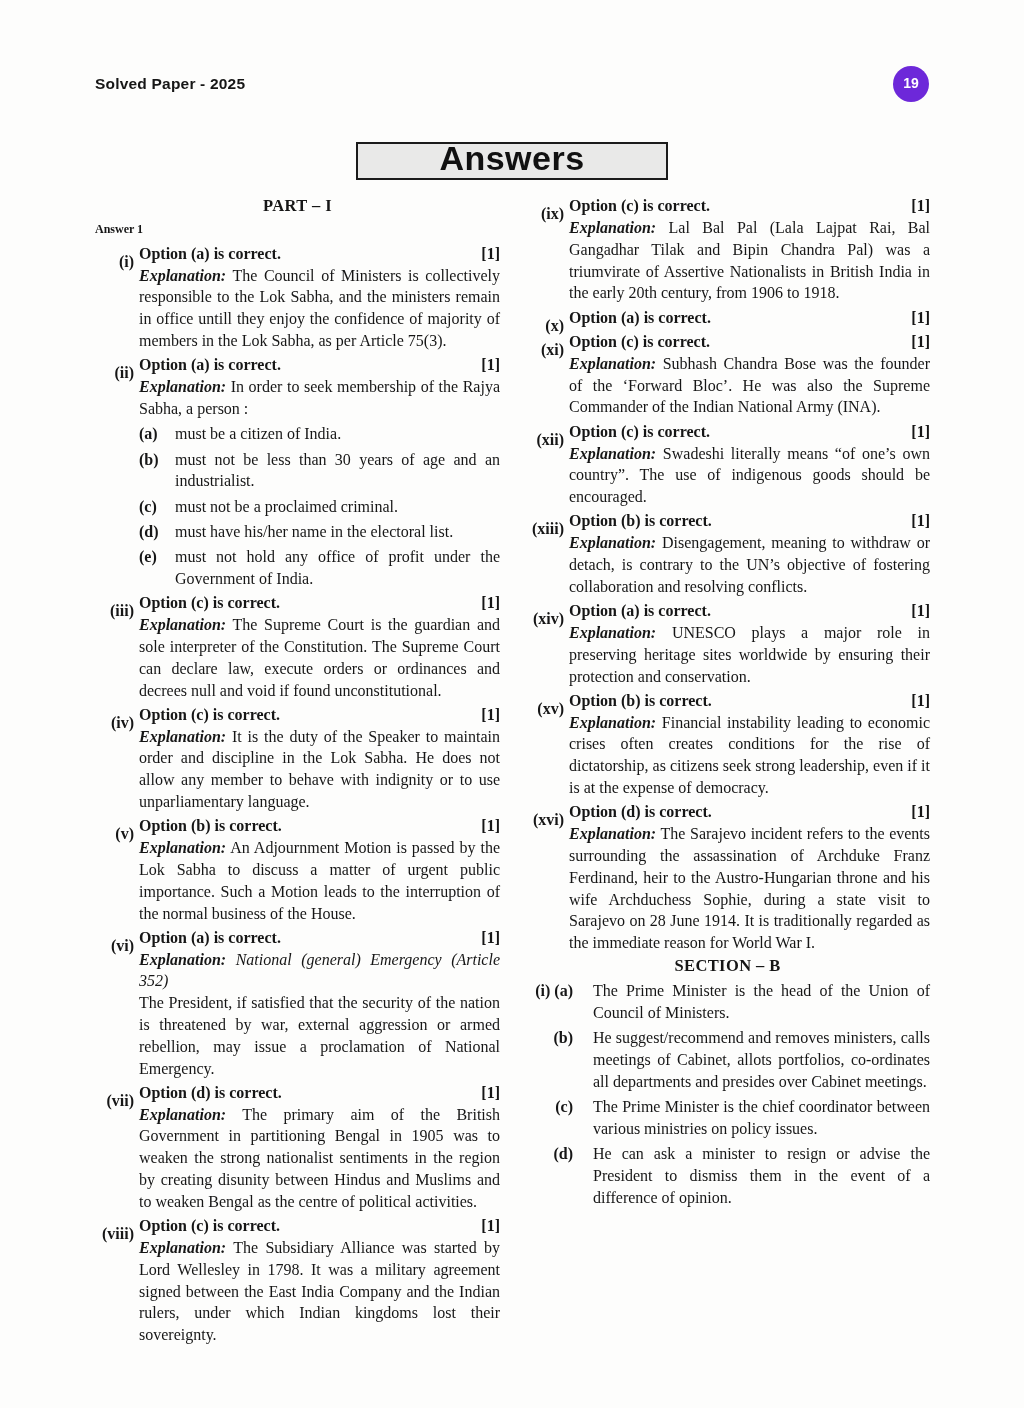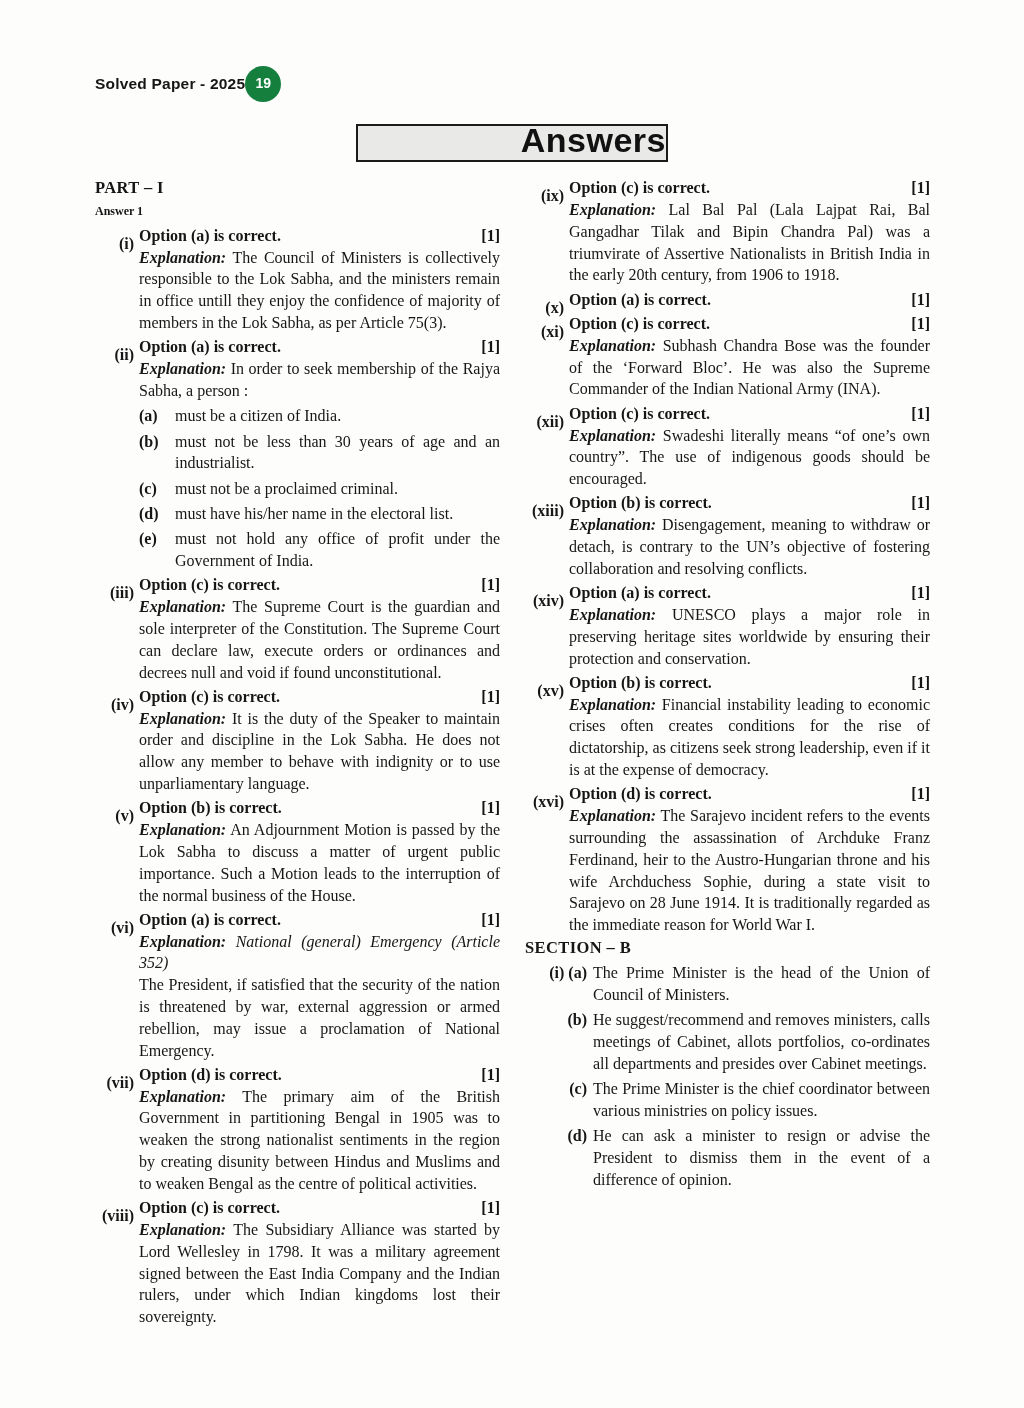--- a/index.html
+++ b/index.html
@@ -3,47 +3,47 @@
 <meta charset="utf-8">
 <style>
   html, body { margin:0; padding:0; }
   body {
     width:1024px; height:1408px; overflow:hidden;
     background:#fdfdfc; color:#161616;
     font-family:"Liberation Serif", serif;
     font-size:16px; line-height:21.8px;
   }
   .page-header {
-    display:flex; align-items:center;
+    display:flex; justify-content:space-between; align-items:center;
     padding:64px 95px 0 95px; height:40px;
   }
   .doc-title {
     font-family:"Liberation Sans", sans-serif;
     font-weight:bold; font-size:15.5px; letter-spacing:0.2px;
   }
   .page-badge {
     width:36px; height:36px; border-radius:50%;
-    background:#15803d; color:#ffffff;
+    background:#6d28d9; color:#ffffff;
     font-family:"Liberation Sans", sans-serif; font-weight:bold; font-size:14px;
     display:flex; align-items:center; justify-content:center;
   }
   .banner {
-    width:308px; margin:20px auto 0 auto;
+    width:308px; margin:38px auto 0 auto;
     background:#e9e9e8; border:2.5px solid #1b1b1b;
-    text-align:right; padding:4px 0 8px 0;
+    text-align:center; padding:4px 0 8px 0;
   }
   .banner-title {
     font-family:"Liberation Sans", sans-serif;
     font-weight:bold; font-size:34px; letter-spacing:0.5px; color:#111;
   }
   .columns { display:flex; gap:25px; padding:13px 94px 0 95px; }
   .col { width:405px; flex:none; }
 
   .section-heading {
-    font-weight:bold; font-size:16.5px;
+    text-align:center; font-weight:bold; font-size:16.5px;
     margin:2px 0 2px 0; letter-spacing:0.4px;
   }
   .section-heading.spaced { margin-top:1px; }
   .answer-title { font-weight:bold; font-size:12px; margin:1px 0; }
 
   .qitem { margin-top:2.5px; }
   .qhead { display:flex; font-weight:bold; }
   .qnum { flex:none; width:44px; position:relative; }
   .qnum span { position:absolute; right:5px; top:8px; white-space:nowrap; }
   .qhead-text { flex:1; }
@@ -53,21 +53,21 @@
   .exp-label { font-style:italic; font-weight:bold; }
   .italic-text { font-style:italic; }
 
   .sublist { margin-top:3px; }
   .subitem { display:flex; margin-top:3.5px; }
   .subnum { flex:none; width:36px; font-weight:bold; }
   .subtext { flex:1; text-align:justify; }
 
   .a2item { display:flex; margin-top:3.5px; }
   .a2num { flex:none; width:68px; position:relative; font-weight:bold; }
-  .a2num span { position:absolute; right:6px; top:0; white-space:nowrap; }
+  .a2num span { position:absolute; right:20px; top:0; white-space:nowrap; }
   .a2text { flex:1; text-align:justify; }
 </style>
 </head>
 <body>
 
 <div class="page-header">
   <div class="doc-title">Solved Paper - 2025</div>
   <div class="page-badge">19</div>
 </div>
 

